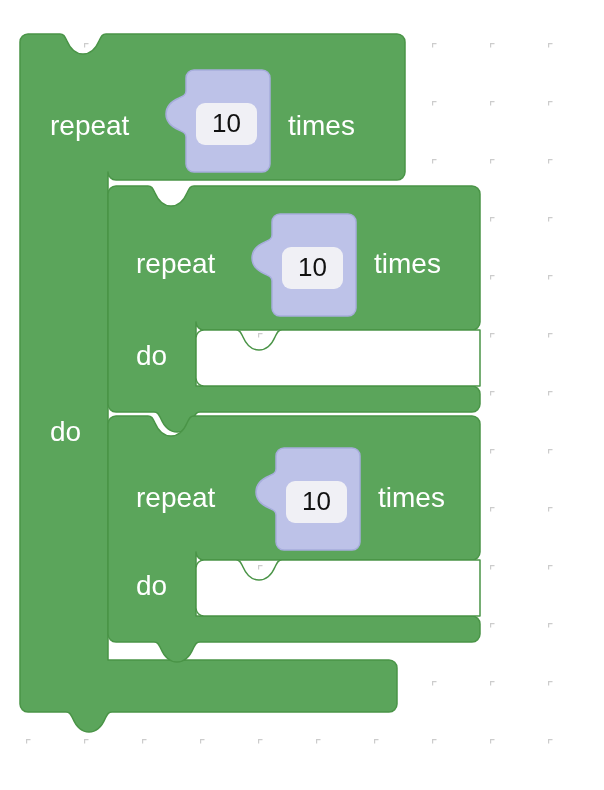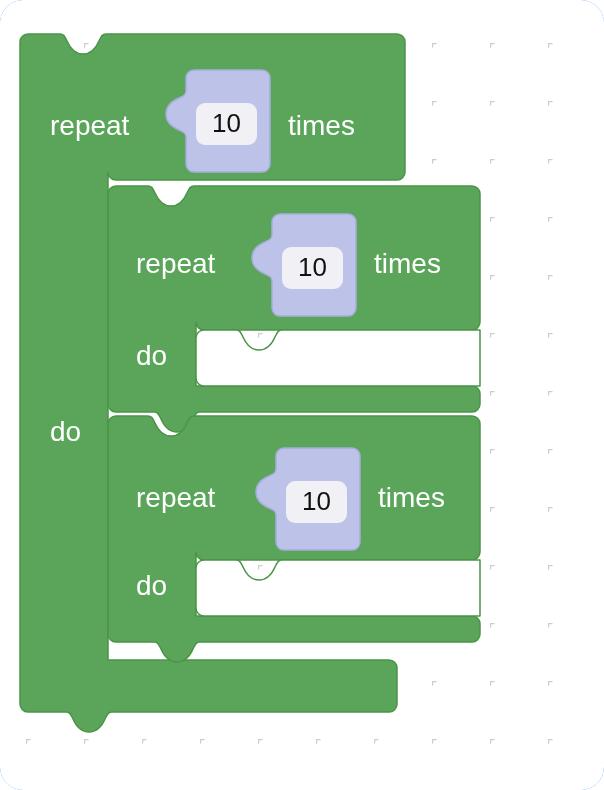--- a/index.html
+++ b/index.html
@@ -9,21 +9,20 @@
   }
   body {
     font-family: "Liberation Sans", sans-serif;
   }
   #workspace {
     position: relative;
     width: 604px;
     height: 790px;
     overflow: hidden;
     background-color: #3b82f6;
-    border-radius: 23px;
   }
   #grid-layer, #blocks-layer {
     position: absolute;
     top: 0;
     left: 0;
     width: 604px;
     height: 790px;
   }
   .block-text {
     fill: #ffffff;

